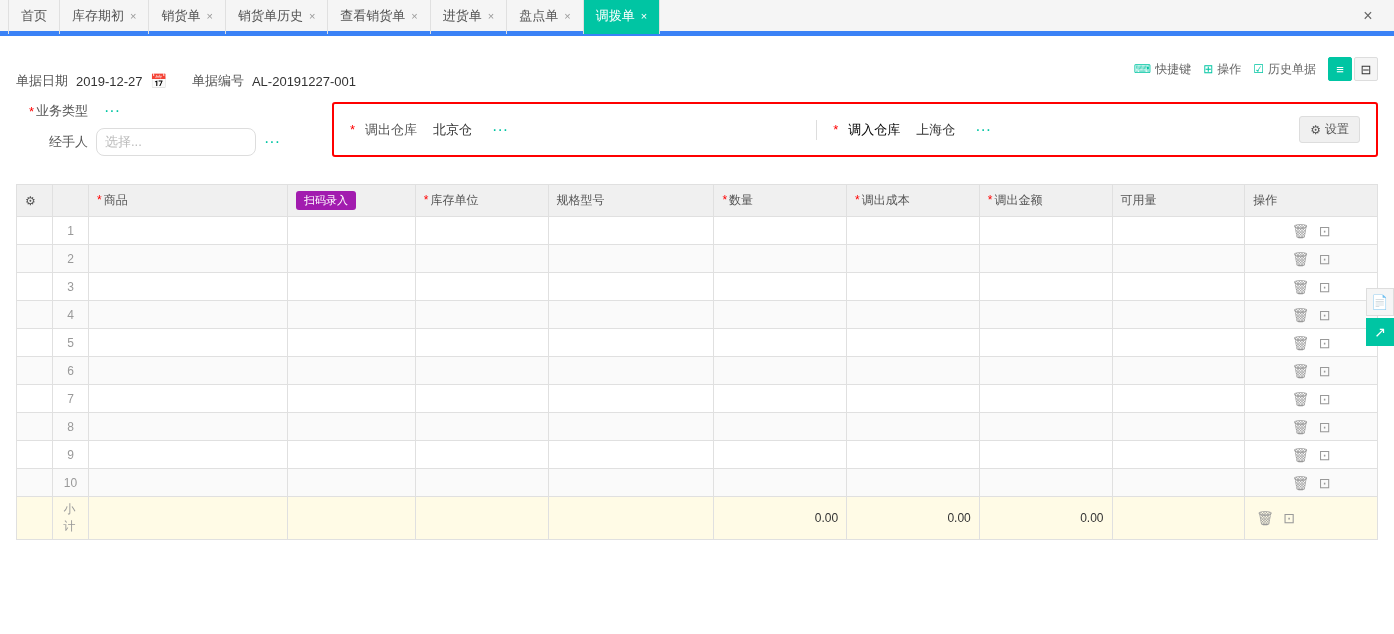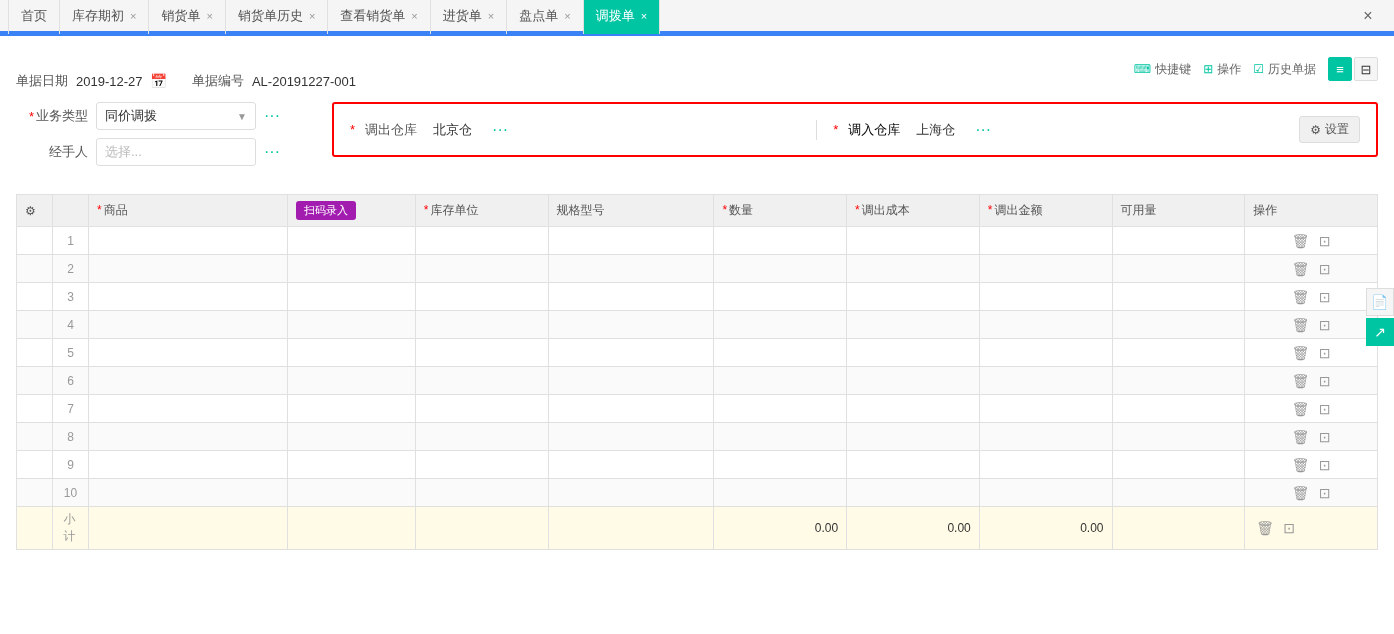--- a/index.html
+++ b/index.html
@@ -210,32 +210,28 @@
 
   <div style="display:flex; align-items:flex-start; margin-bottom:12px;">
 
     <div style="min-width:300px;">
 
       <div class="form-row-inner">
         <div class="form-label">
           <span class="required-star">*</span>
           <span>业务类型</span>
         </div>
-        <div class="select-box" style="min-width:160px;">
-          <span>同价调拨</span>
-          <span class="chevron">▼</span>
-        </div>
         <span class="more-btn">···</span>
       </div>
 
       <div class="form-row-inner">
         <div class="form-label">
           <span>经手人</span>
         </div>
-        <div class="select-box" style="min-width:160px;">
+        <div class="select-box" style="min-width:160px;border-radius:8px;">
           <span class="placeholder-text">选择...</span>
         </div>
         <span class="more-btn">···</span>
       </div>
     </div>
 
     <div class="warehouse-section">
 
       <div class="warehouse-field">
         <span class="required-star">*</span>

